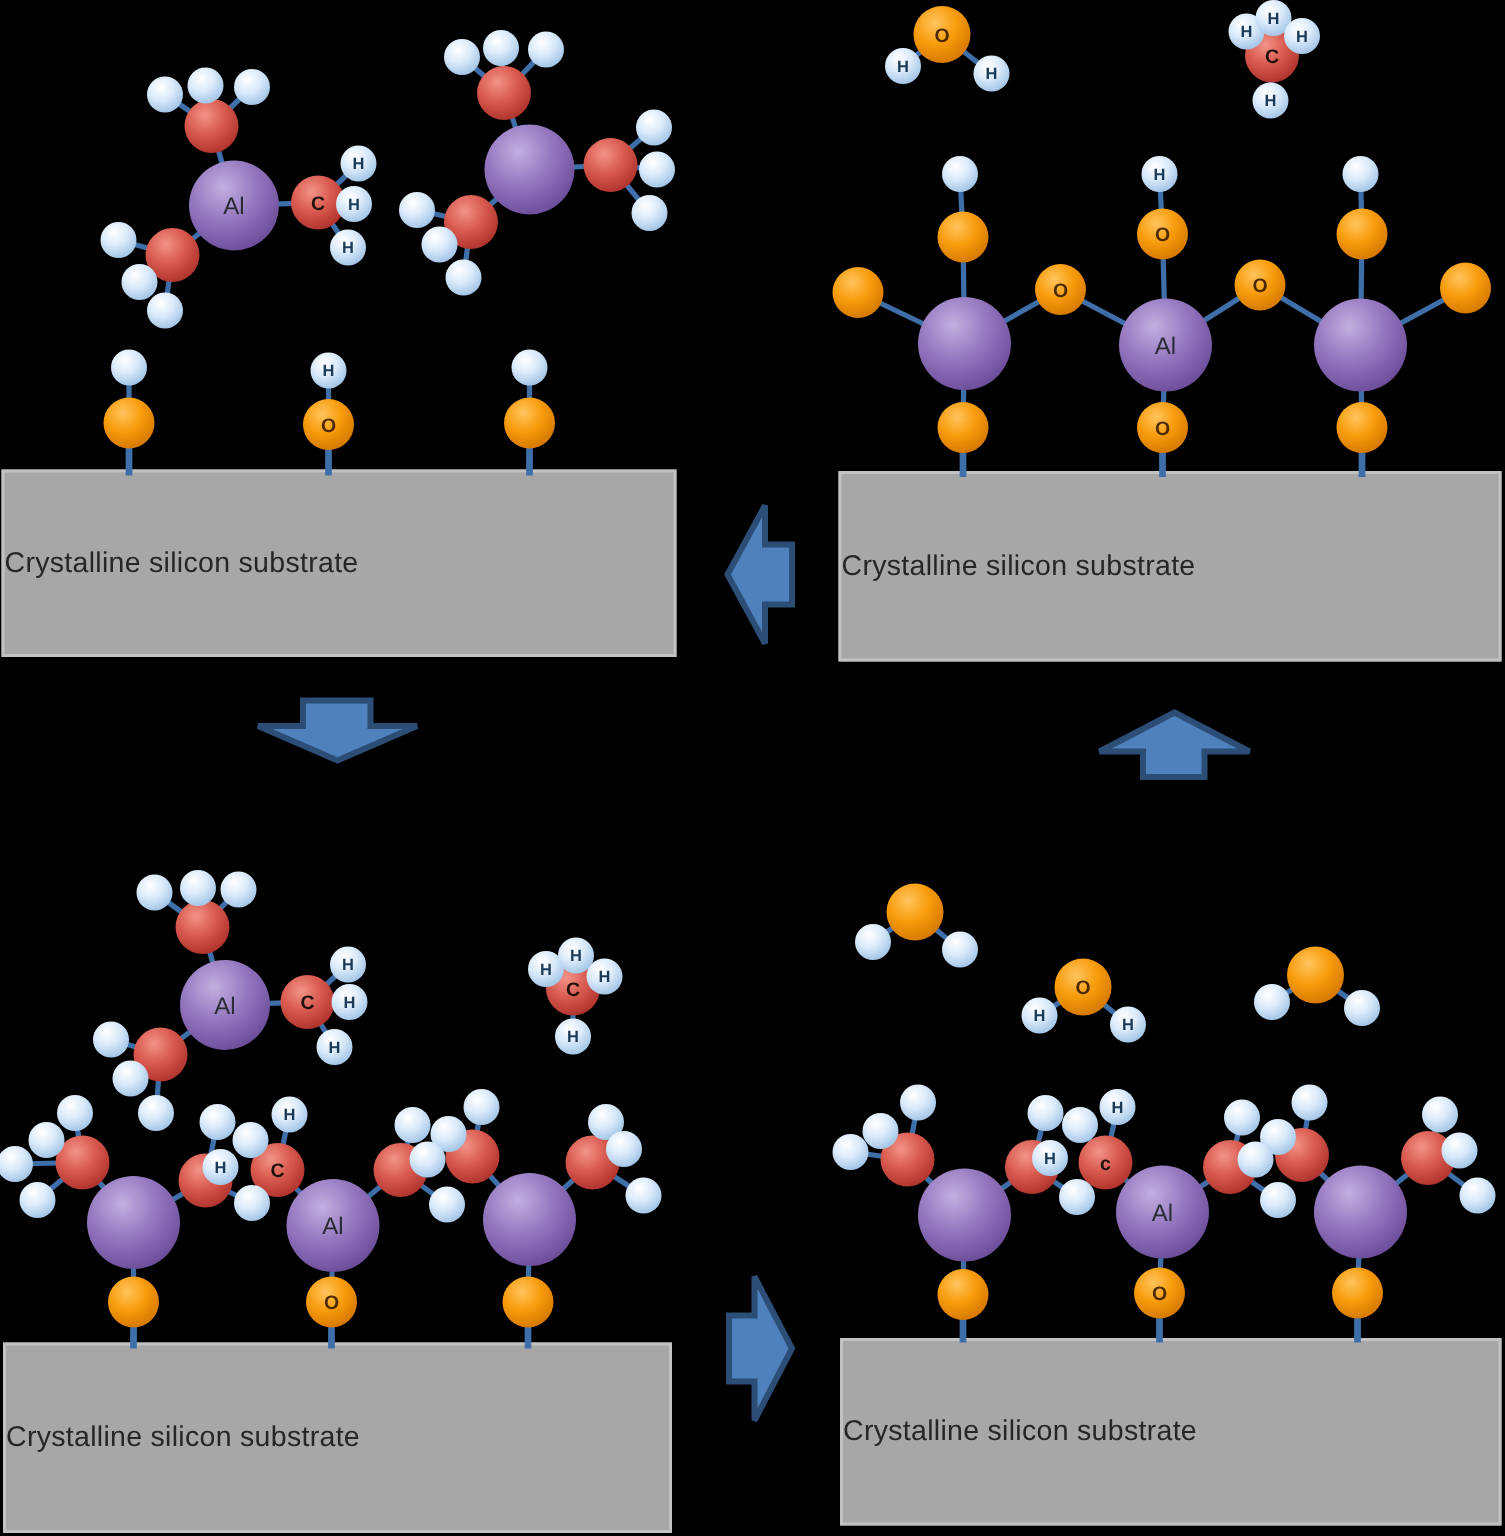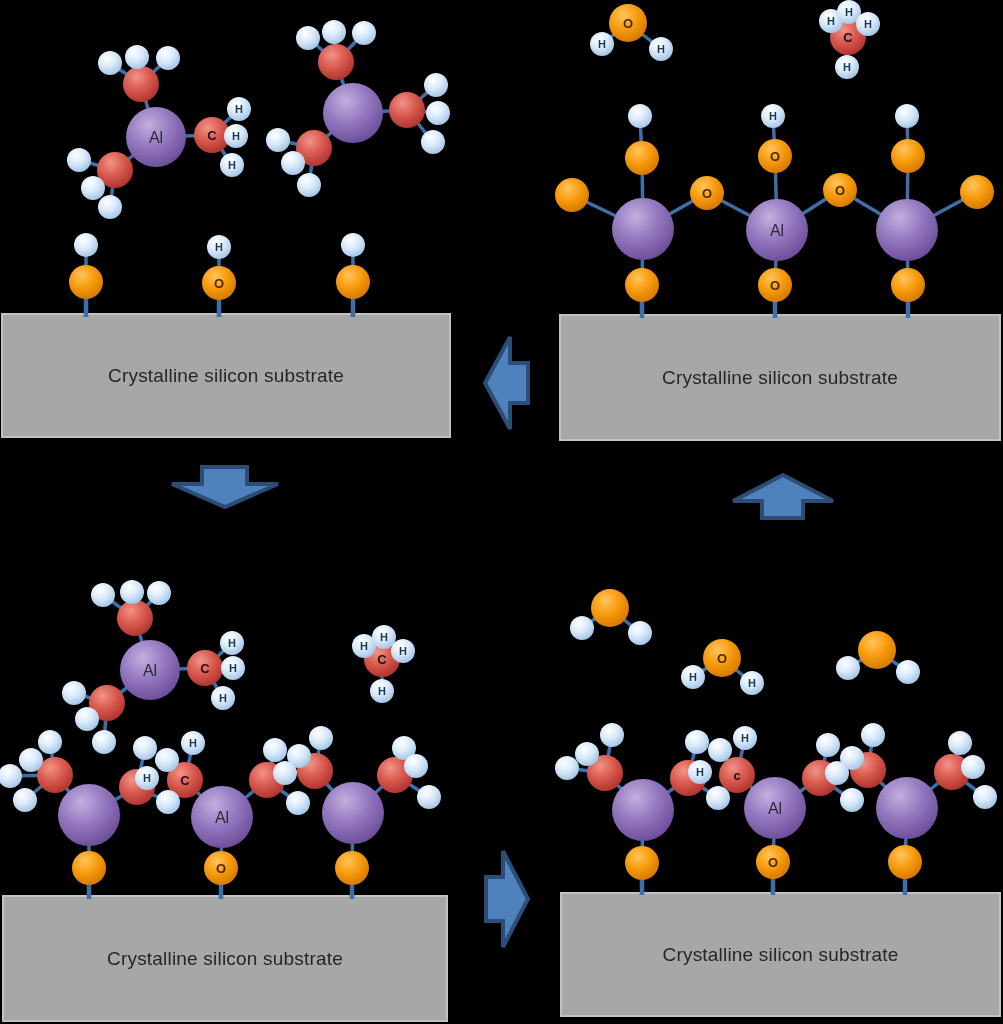--- a/index.html
+++ b/index.html
@@ -1,21 +1,21 @@
 <!DOCTYPE html>
 <html><head>
 <meta charset="utf-8">
 <style>
   html,body{margin:0;padding:0;background:#000;}
   .canvas{
     position:relative;width:1003px;height:1024px;background:#000;
     overflow:hidden;font-family:"Liberation Sans",sans-serif;
   }
   .substrate{
-    position:absolute;z-index:1;display:flex;align-items:center;justify-content:center;
+    position:absolute;z-index:1;display:flex;align-items:center;justify-content:flex-start;
     border:2px solid;box-sizing:border-box;
   }
   .substrate-label{font-size:19px;letter-spacing:0.2px;}
   svg.overlay{position:absolute;left:0;top:0;z-index:2;pointer-events:none;}
   svg text{font-family:"Liberation Sans",sans-serif;}
 </style>
 </head>
 <body>
 
 <div class="canvas">

